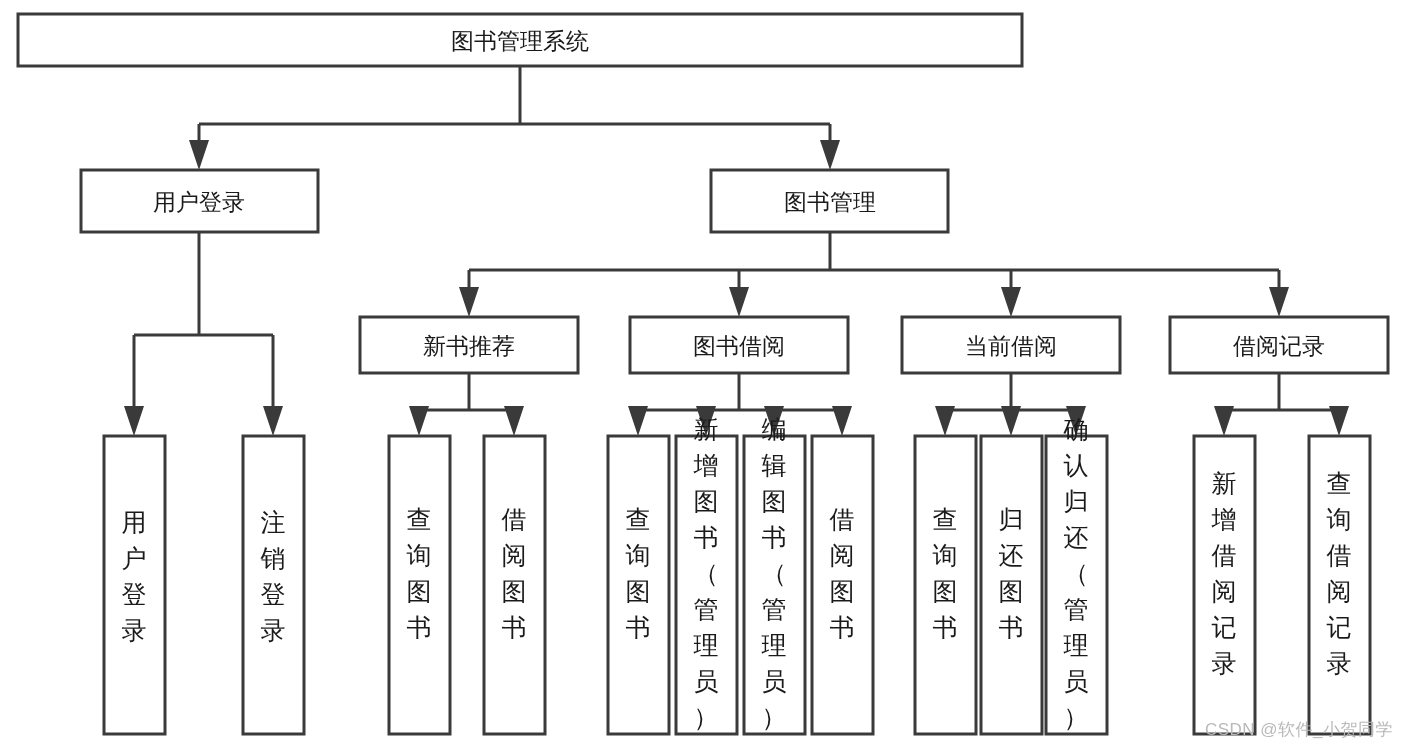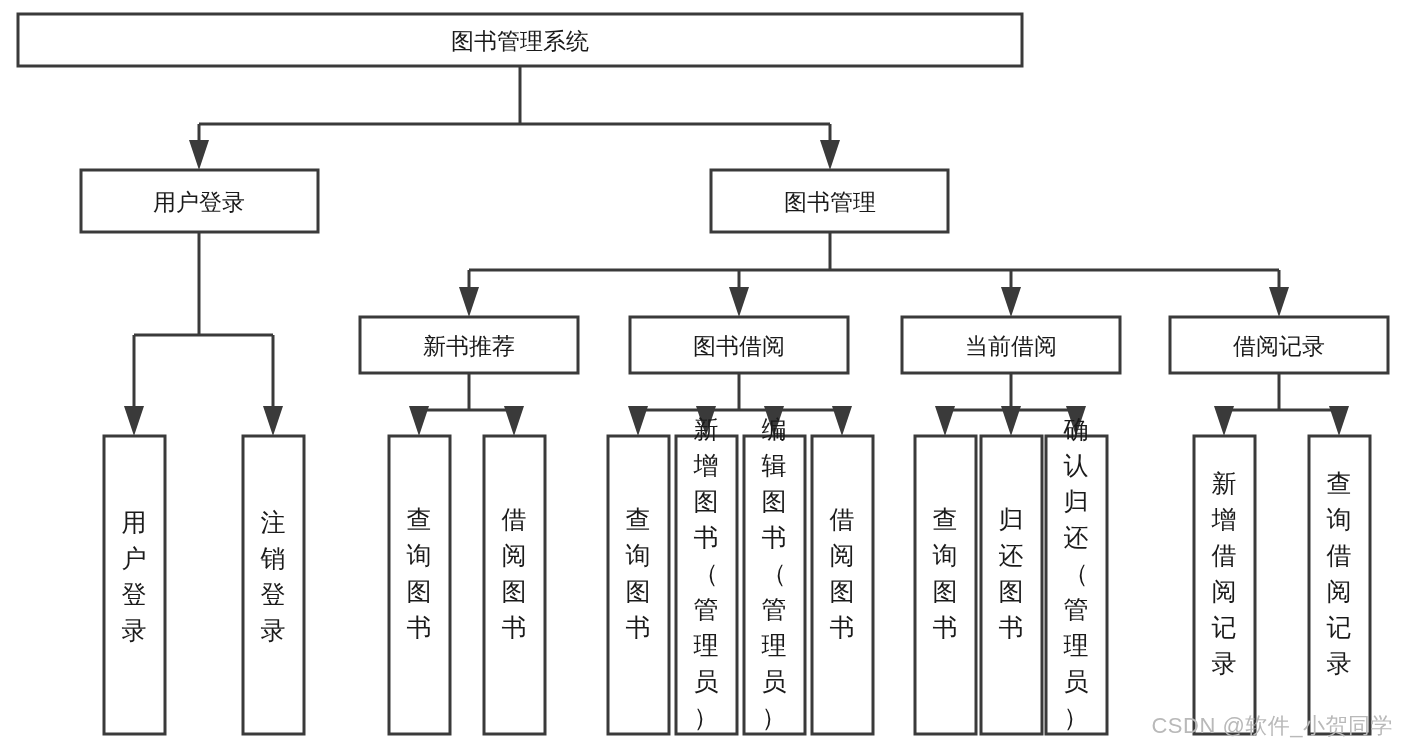--- a/index.html
+++ b/index.html
@@ -51,21 +51,21 @@
     font-family: "Liberation Sans", "DejaVu Sans", sans-serif;
     font-size: 25px;
     fill: #1a1a1a;
     text-anchor: middle;
   }
   .watermark {
     position: absolute;
     right: 12px;
     bottom: 6px;
     font-family: "Liberation Sans", "DejaVu Sans", sans-serif;
-    font-size: 22px;
+    font-size: 17px;
     color: #b9b9b9;
     letter-spacing: 0.5px;
     white-space: nowrap;
     pointer-events: none;
   }
 </style>
 </head>
 <body>
 
 <div id="diagram-root">

